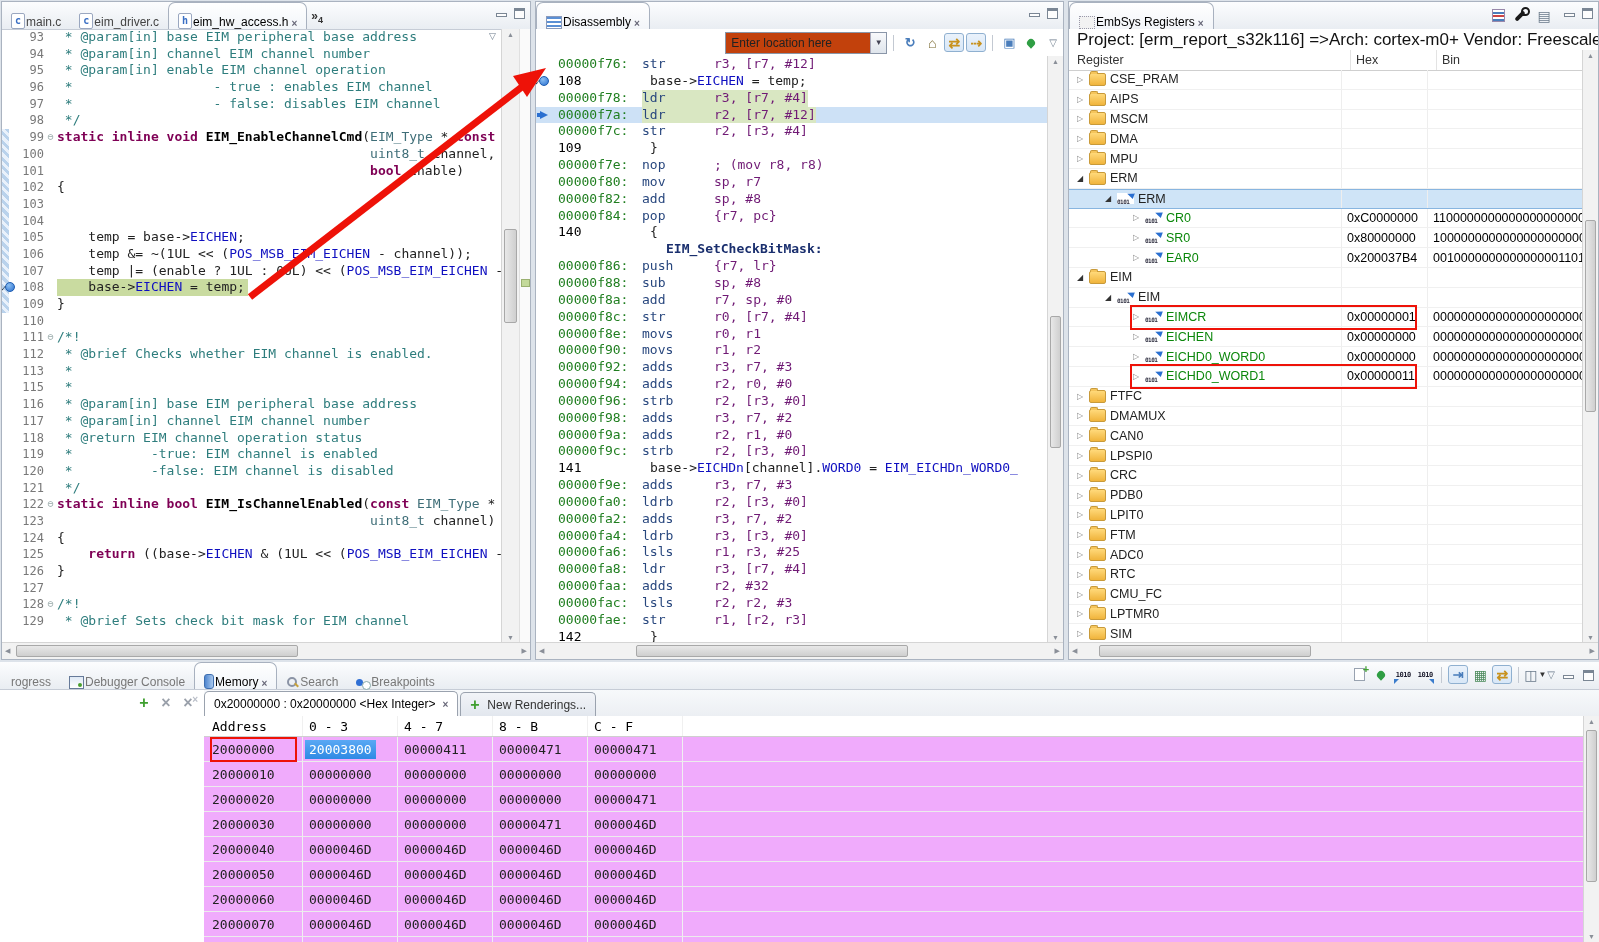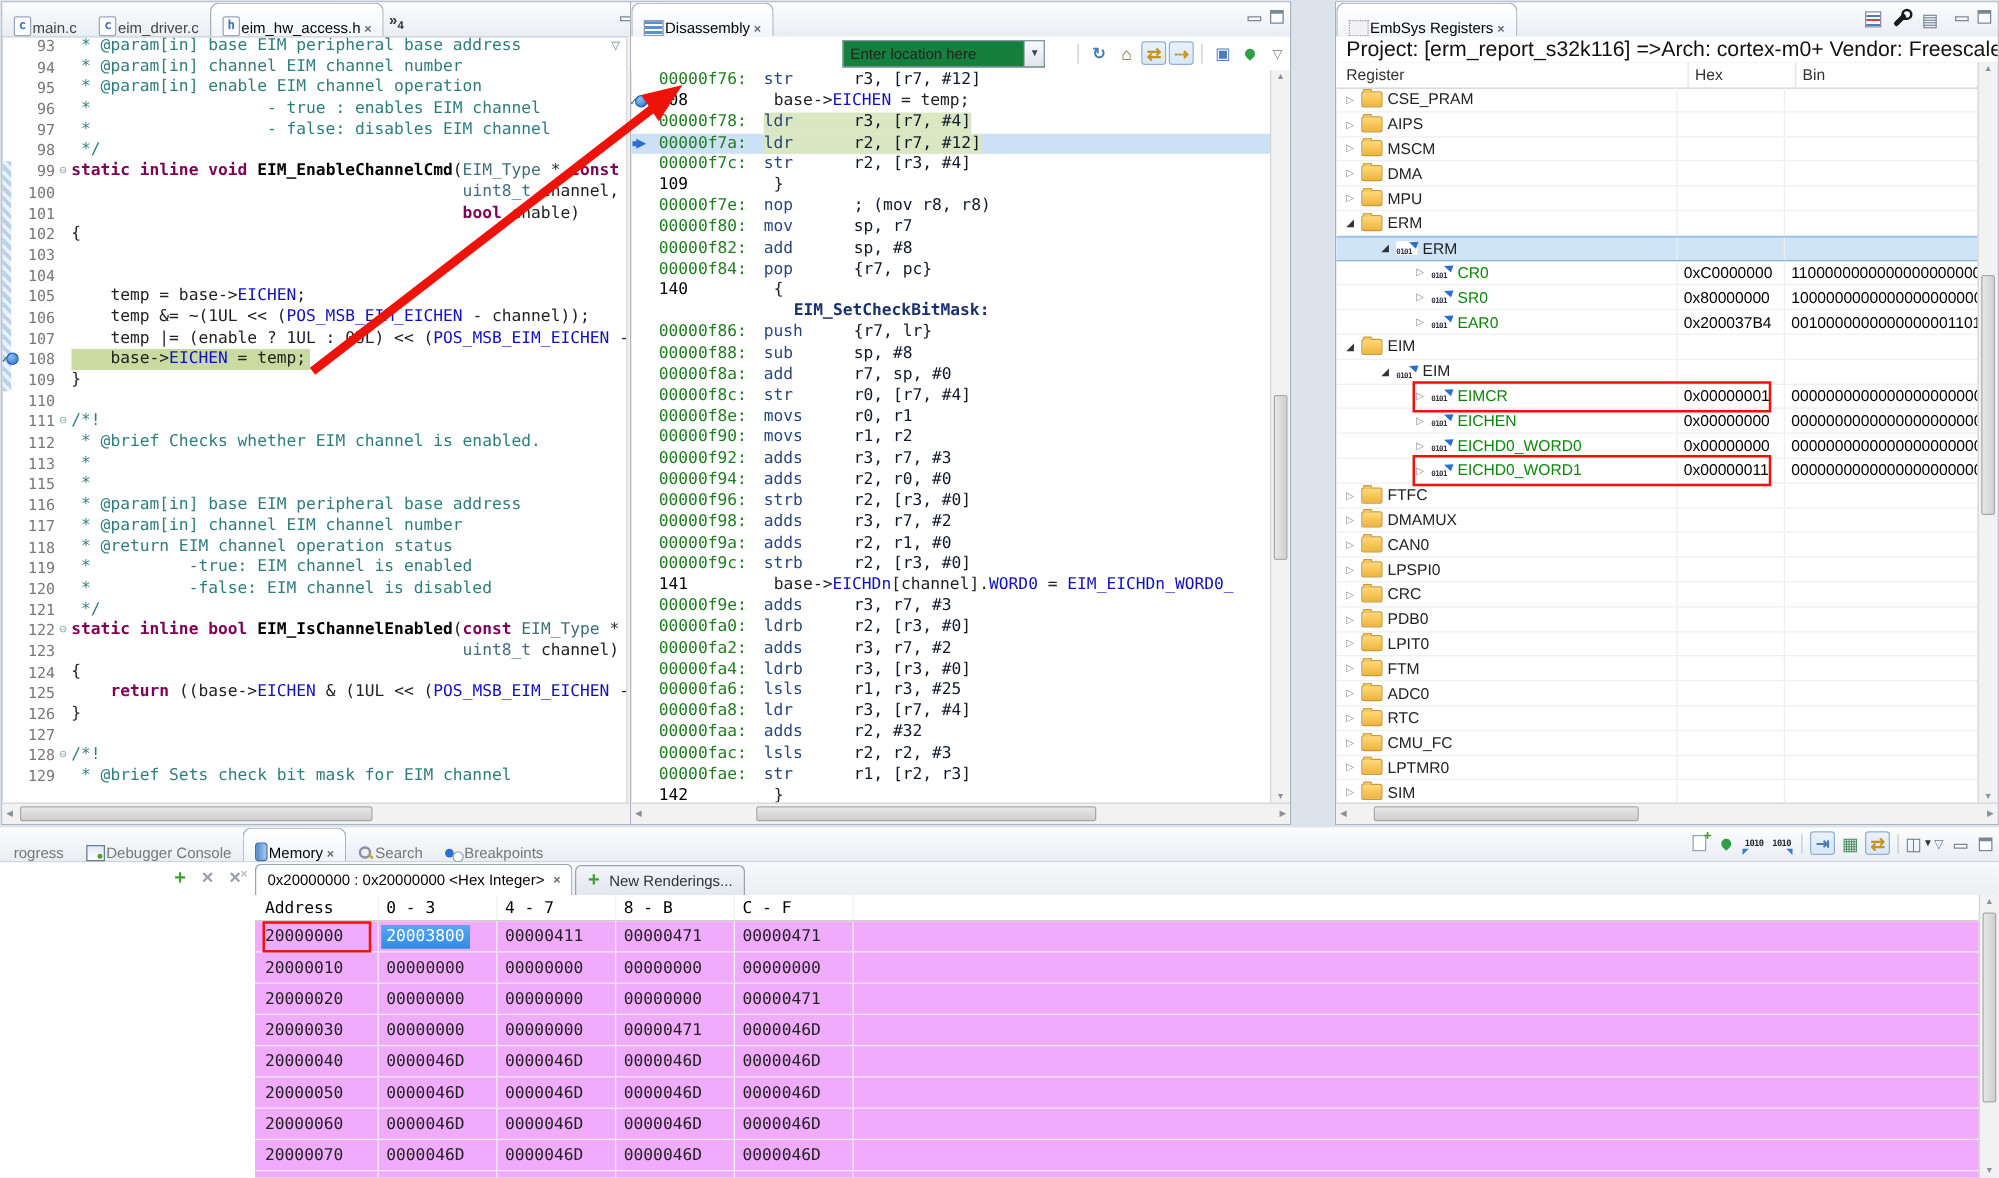--- a/index.html
+++ b/index.html
@@ -84,35 +84,35 @@
   .vscroll .sarr,.hscroll .sarr{position:absolute;color:#8a8f98;font-size:7px;width:100%;text-align:center}
   .vscroll .sarr.top{top:2px}.vscroll .sarr.bottom{bottom:2px}
   .thumb{position:absolute;left:2px;right:2px;background:linear-gradient(90deg,#e8e8e8,#cfcfcf);border:1px solid #a8a8a8;border-radius:2px}
   .ruler{flex:0 0 10px;background:#fafafa;border-left:1px solid #e0e0e0;position:relative}
   .mark-green{position:absolute;left:1px;top:250px;width:7px;height:6px;background:#c3d99a;border:1px solid #9ab070}
   .hscroll{position:absolute;left:0;right:0;bottom:0;height:16px;background:#f2f2f2;border-top:1px solid #d5d5d5}
   .hthumb{position:absolute;top:2px;bottom:2px;background:linear-gradient(#e8e8e8,#cfcfcf);border:1px solid #a8a8a8;border-radius:2px}
   .hscroll .la{position:absolute;left:3px;top:4px;font-size:7px;color:#8a8f98}
   .hscroll .ra{position:absolute;right:3px;top:4px;font-size:7px;color:#8a8f98}
   
-  #disasm-panel{left:504px;top:1px;width:529px;height:659px}
+  #disasm-panel{left:535px;top:1px;width:529px;height:659px}
   .dtoolbar{position:absolute;left:0;top:27px;right:0;height:27px;background:#fff;display:flex;align-items:center;justify-content:flex-end;padding-right:6px;gap:2px}
-  .combo{width:160px;height:20px;border:1px solid #8a96a8;background:#15803d;display:flex;align-items:center;margin-right:20px}
+  .combo{width:160px;height:20px;border:1px solid #8a96a8;background:#c2410c;display:flex;align-items:center;margin-right:0}
   .combo-text{flex:1;padding-left:5px;color:#222;font-size:12px;white-space:nowrap;overflow:hidden}
   .combo-btn{flex:0 0 15px;height:100%;background:linear-gradient(#f8f9fb,#dfe5ec);border-left:1px solid #aab;display:flex;align-items:center;justify-content:center;font-size:8px;color:#445}
   .dbody{position:absolute;left:0;top:54px;right:0;bottom:16px;overflow:hidden}
   .dl{height:16.85px;display:flex;align-items:center;font:13px/16.85px "DejaVu Sans Mono",monospace;white-space:pre}
   .dl.hlb{background:#cde1f6}
   .dg{flex:0 0 22px;height:100%;position:relative}
   .da{flex:0 0 84px;color:#1f7e1f}
   .dn{flex:0 0 84px;color:#000}
   .instr{display:inline-block}
   .hlg .instr{background:#d9e7c2}
   .dm{display:inline-block;width:72px;color:#28477e}
-  .do{color:#0f172a}
+  .do{color:#701a75}
   .ds{padding-left:8px}
   .dlab{margin-left:108px;font-weight:bold;color:#1a2f6e}
   .pcarrow{position:absolute;left:4px;top:4px;width:0;height:0;border-left:8px solid #2a6fd0;border-top:4px solid transparent;border-bottom:4px solid transparent}
   .pcarrow::before{content:"";position:absolute;left:-11px;top:-2px;width:4px;height:4px;background:#2a6fd0}
   .dvscroll{position:absolute;right:0;top:54px;bottom:16px;width:15px;background:#f2f2f2;border-left:1px solid #d5d5d5}
   
   #reg-panel{left:1068px;top:1px;width:531px;height:659px}
   .regtools{position:absolute;right:44px;top:4px;display:flex;gap:3px}
   .projline{position:absolute;left:0;top:27px;right:0;height:21px;line-height:21px;padding-left:8px;border-bottom:1px solid #d5d9e0;background:#fff;color:#111;font-size:17px;white-space:nowrap;overflow:hidden}
   .rheader{position:absolute;left:0;top:48px;right:15px;height:20px;display:flex;border-bottom:1px solid #cfcfcf;background:#fff;font-size:12.5px;color:#333;align-items:center}

